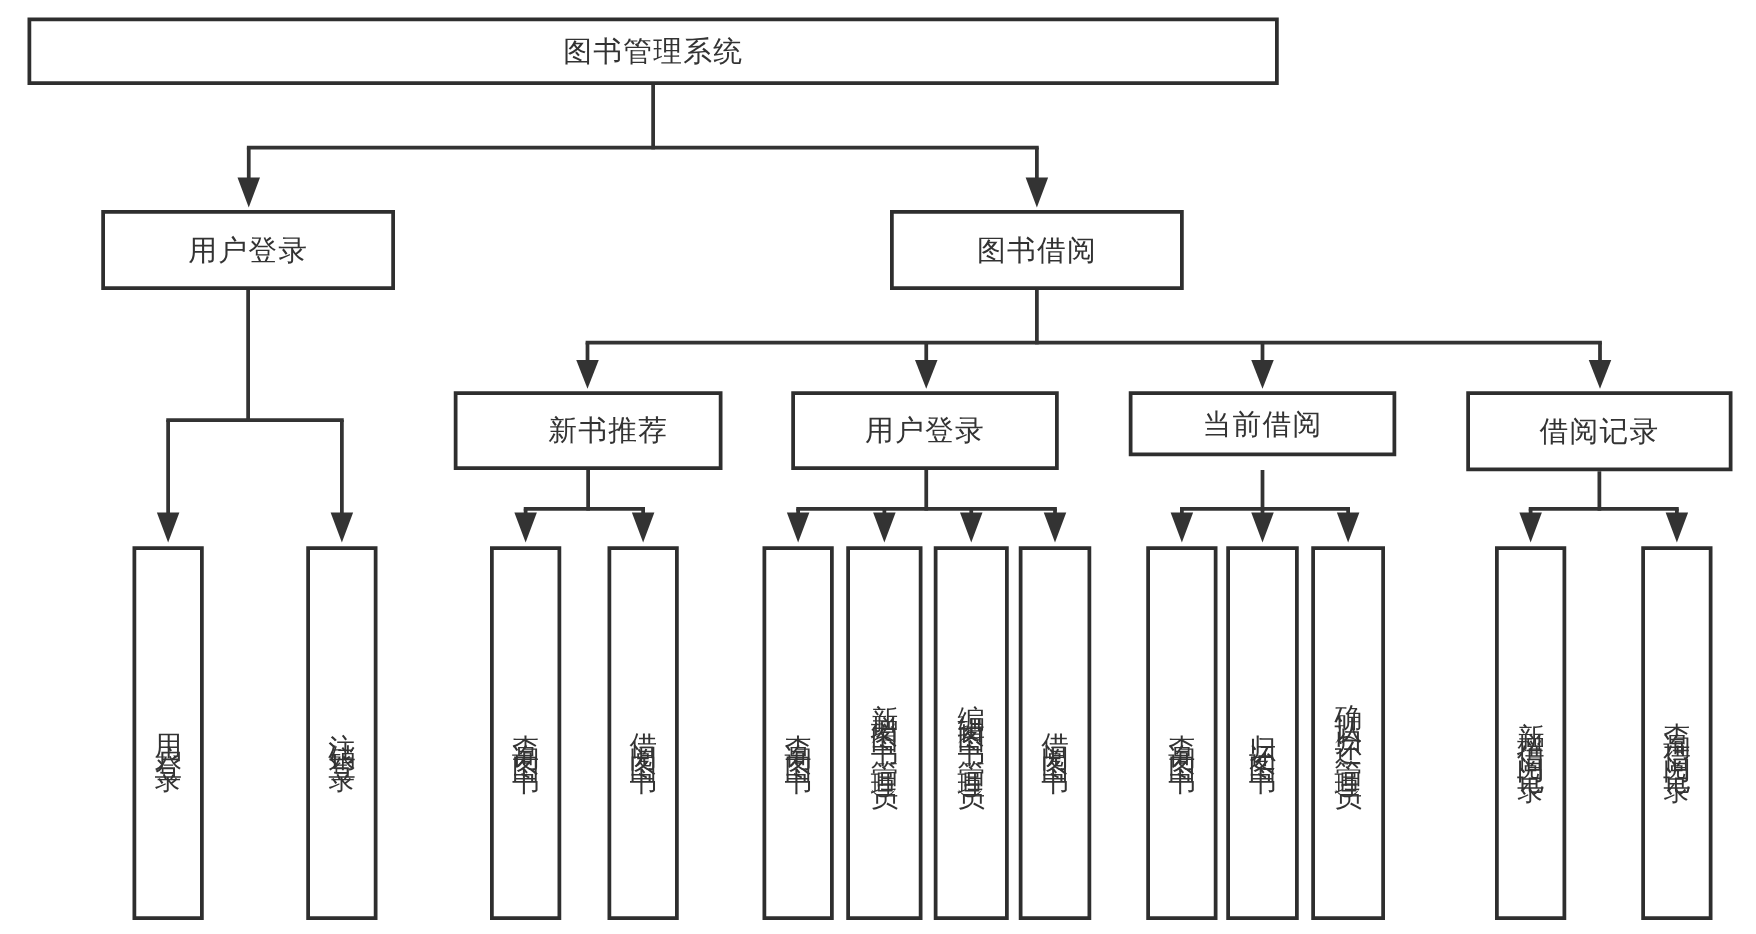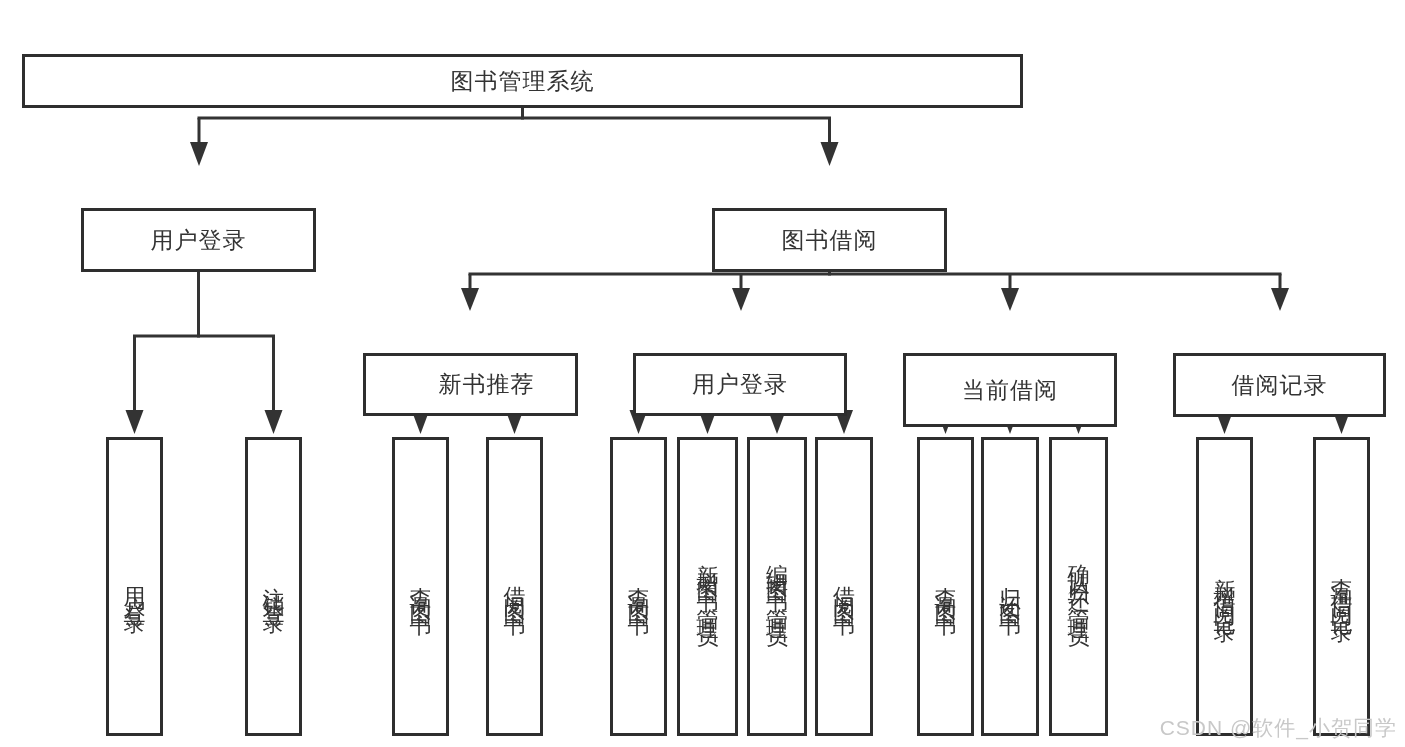--- a/index.html
+++ b/index.html
@@ -29,21 +29,21 @@
   }
   .connectors line { stroke: var(--line); stroke-width: 3; }
   .connectors polygon { fill: var(--line); }
   .node {
     position: absolute;
     background: var(--box-background);
     border: 3px solid var(--box-border);
     display: flex; align-items: center; justify-content: center;
     color: var(--label-text);
   }
-  .hnode { font-size: 23px; letter-spacing: 1px; line-height: 1; white-space: nowrap; margin-top: 40px; }
+  .hnode { font-size: 23px; letter-spacing: 1px; line-height: 1; white-space: nowrap; }
   .vnode { font-size: 22px; }
   .vnode .vtext {
     writing-mode: vertical-lr;
     text-orientation: mixed;
     letter-spacing: 9px;
     line-height: 1;
   }
   .watermark {
     position: absolute;
     top: 714px; right: 8px;
@@ -144,21 +144,21 @@
   <div class="node hnode" style="left:712px; top:168px; width:235px; height:64px;">
     <span>图书借阅</span>
   </div>
 
   <div class="node hnode" style="left:363px; top:313px; width:215px; height:63px;padding-left:32px;">
     <span>新书推荐</span>
   </div>
   <div class="node hnode" style="left:633px; top:313px; width:214px; height:63px;">
     <span>用户登录</span>
   </div>
-  <div class="node hnode" style="left:903px; top:313px; width:214px; height:74px;">
+  <div class="node hnode" style="left:903px; top:313px; width:214px; height:52px;">
     <span>当前借阅</span>
   </div>
   <div class="node hnode" style="left:1173px; top:313px; width:213px; height:64px;">
     <span>借阅记录</span>
   </div>
 
   <div class="node vnode" style="left:106px; top:437px; width:57px; height:299px;">
     <span class="vtext">用户登录</span>
   </div>
   <div class="node vnode" style="left:245px; top:437px; width:57px; height:299px;">
@@ -195,15 +195,14 @@
     <span class="vtext">确认归还（管理员）</span>
   </div>
 
   <div class="node vnode" style="left:1196px; top:437px; width:57px; height:299px;">
     <span class="vtext">新增借阅记录</span>
   </div>
   <div class="node vnode" style="left:1313px; top:437px; width:57px; height:299px;">
     <span class="vtext">查询借阅记录</span>
   </div>
 
-  <div class="watermark">CSDN @软件_小贺同学</div>
 
 </div>
 
 </body></html>

